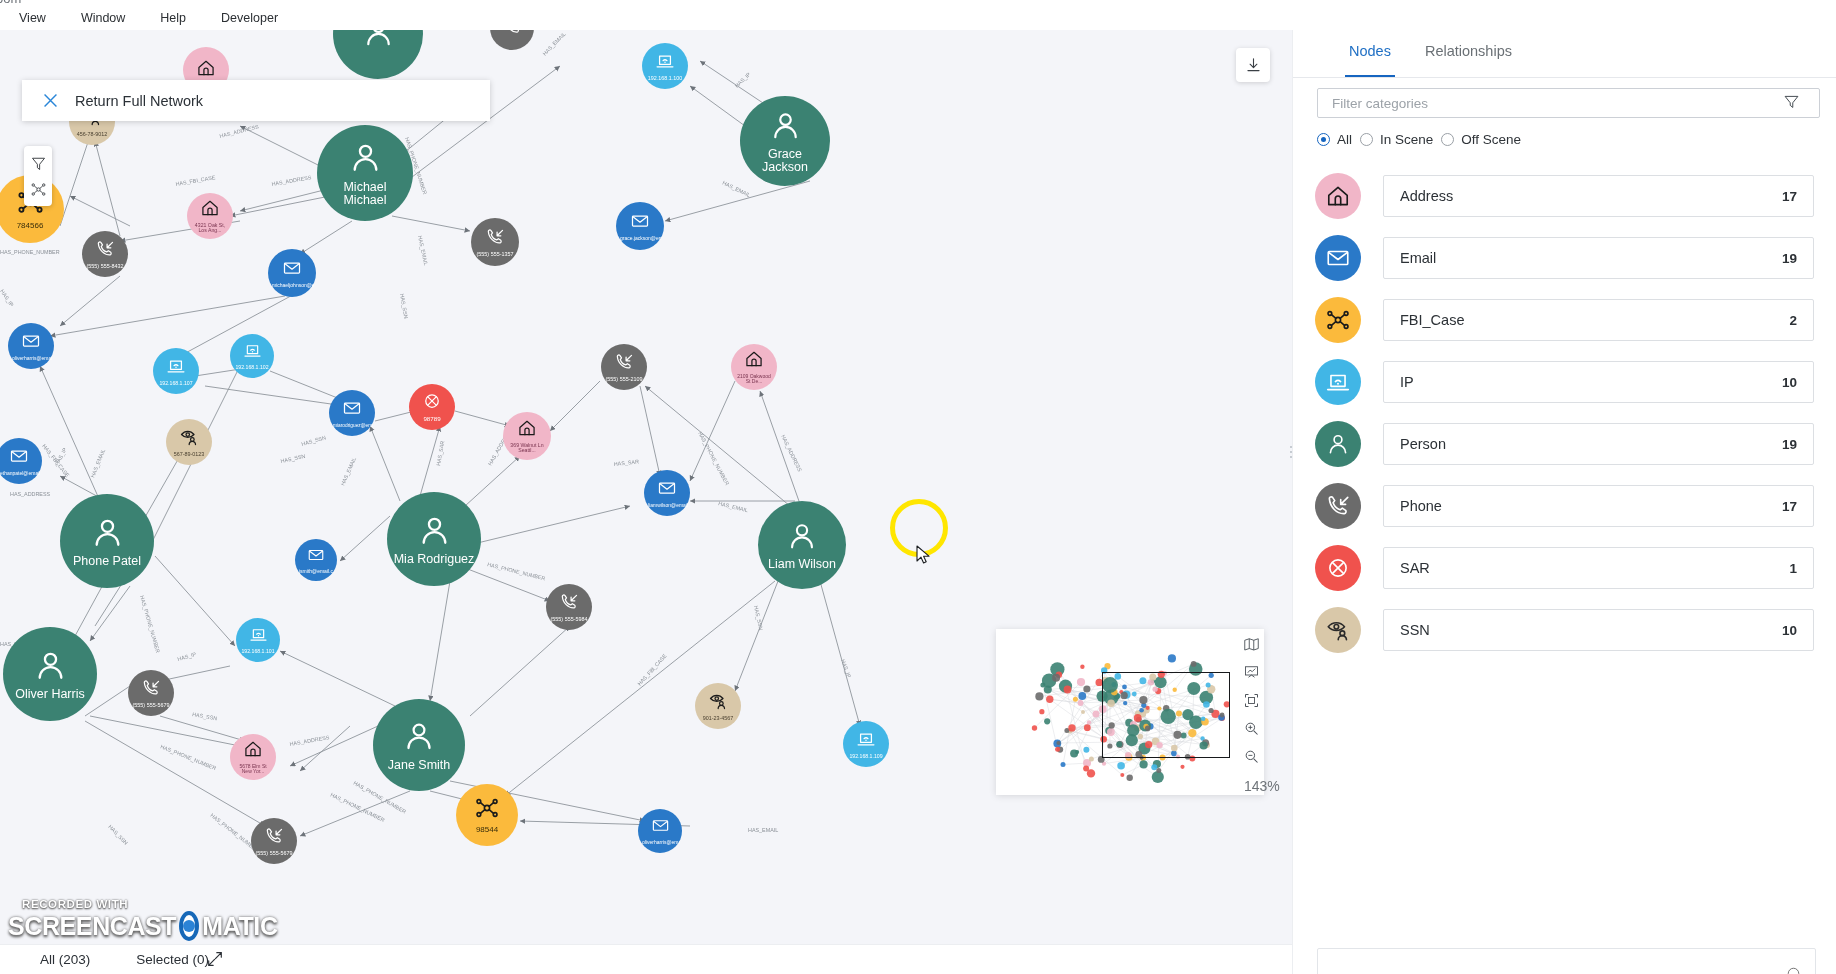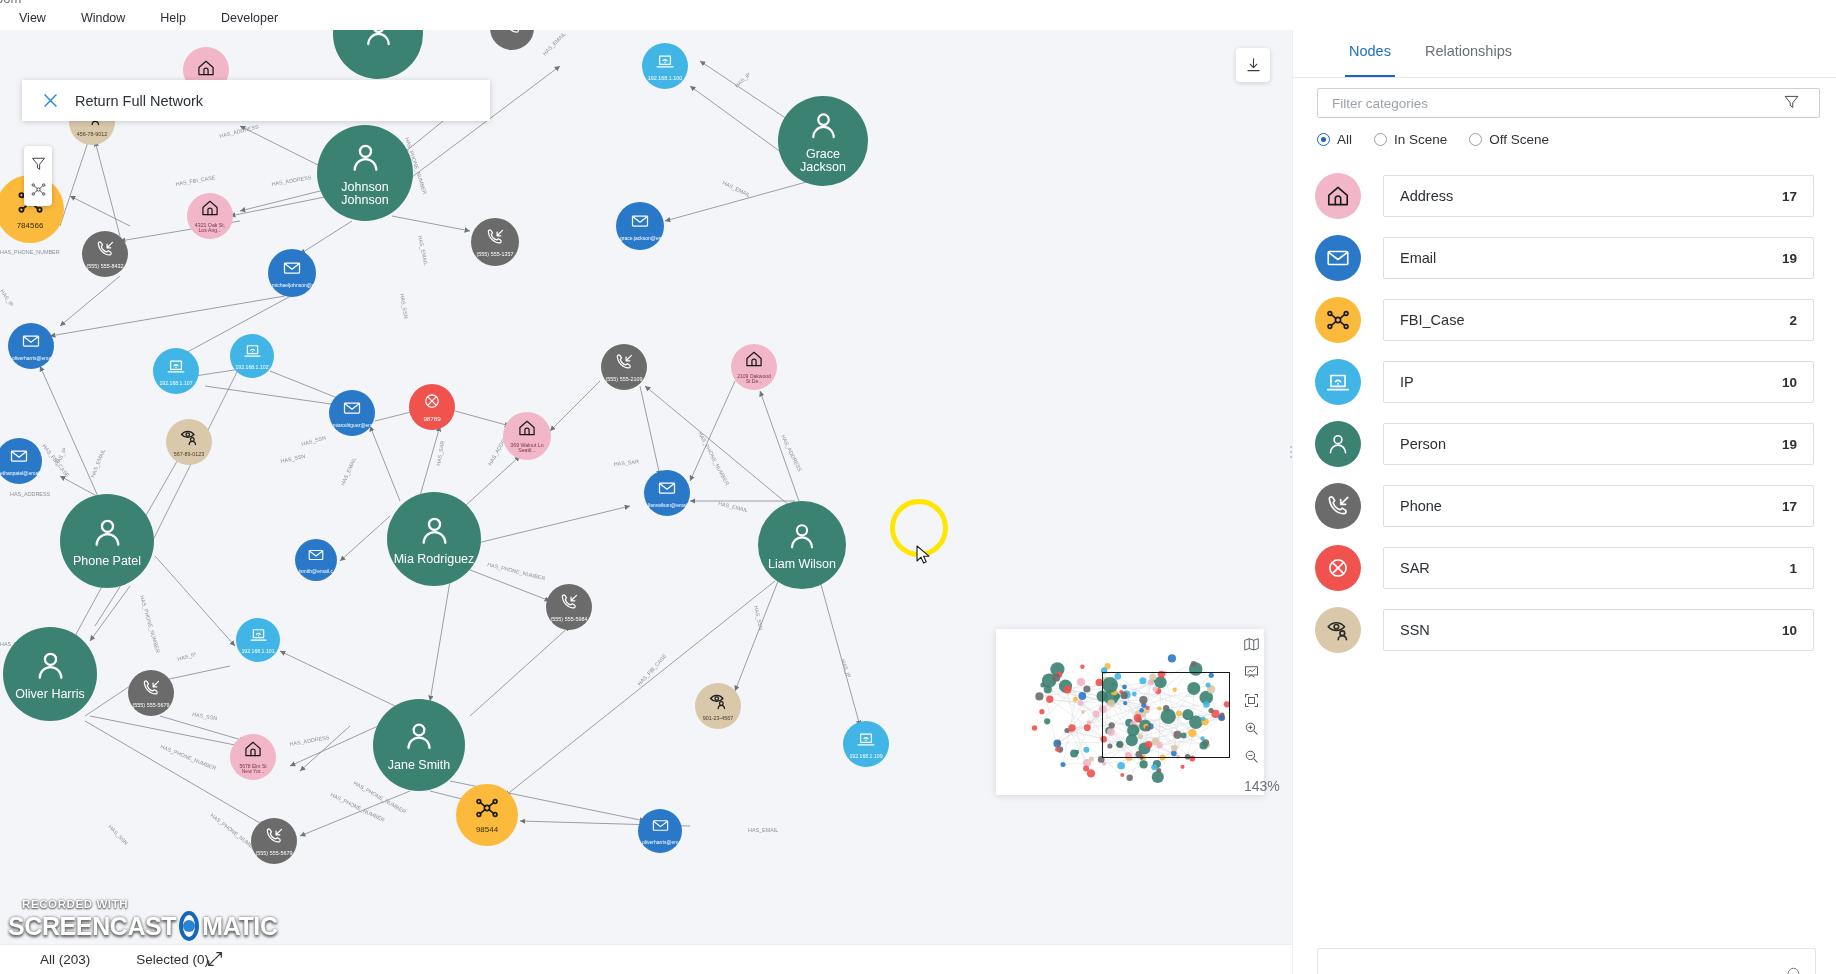--- a/index.html
+++ b/index.html
@@ -159,21 +159,21 @@
   .filterbox input {
     flex: 1; border: 0; outline: none; font-size: 13.5px; color: #33383d;
     font-family: "Liberation Sans", sans-serif; background: transparent;
   }
   .filterbox input::placeholder { color: #9ca2a8; }
 
   .radios {
     display: flex; align-items: center; gap: 8px;
     margin: 14px 0 0 24px; font-size: 13.5px; color: #2f3439;
   }
-  .radios .ritem { display: flex; align-items: center; gap: 7px; margin-right: 14px; cursor: pointer; }
+  .radios .ritem { display: flex; align-items: center; gap: 7px; cursor: pointer; }
   .rdot {
     width: 13px; height: 13px; border-radius: 50%;
     border: 1.5px solid #9aa0a6; display: inline-block; position: relative;
   }
   .rdot.on { border-color: #1665c0; }
   .rdot.on::after {
     content: ""; position: absolute; left: 2.5px; top: 2.5px;
     width: 5px; height: 5px; border-radius: 50%; background: #1665c0;
   }
 
@@ -385,21 +385,21 @@
         </div>
         <div class="node ip" style="left: 642px; top: 17px; width: 46px; height: 46px;">
           <span class="glyph"><svg width="20" height="20" viewBox="0 0 24 24">
               <path d="M5.5,6 L18.5,6 L18.5,16 L5.5,16 Z" fill="none" stroke="#ffffff" stroke-width="1.5" stroke-linecap="round" stroke-linejoin="round"></path>
               <path d="M2.5,19 L21.5,19" fill="none" stroke="#ffffff" stroke-width="1.5" stroke-linecap="round" stroke-linejoin="round"></path>
               <path d="M9.6,11.6 a3.6,3.6 0 0 1 4.8,0" fill="none" stroke="#ffffff" stroke-width="1.5" stroke-linecap="round" stroke-linejoin="round"></path>
               <circle cx="12" cy="13.6" r="0.9" fill="#ffffff"></circle>
             </svg></span>
           <span class="nlabel" style="font-size: 5.4px; max-width: 42px; overflow: hidden;">192.168.1.100</span>
         </div>
-        <div class="node person" style="left: 778px; top: 70px; width: 90px; height: 90px;">
+        <div class="node person" style="left: 740px; top: 70px; width: 90px; height: 90px;">
           <span class="glyph"><svg width="35" height="35" viewBox="0 0 24 24">
               <circle cx="12" cy="8" r="3.6" fill="none" stroke="#ffffff" stroke-width="1.5" stroke-linecap="round" stroke-linejoin="round"></circle>
               <path d="M5,20 a7,7 0 0 1 14,0" fill="none" stroke="#ffffff" stroke-width="1.5" stroke-linecap="round" stroke-linejoin="round"></path>
             </svg></span>
           <span class="nlabel" style="font-size: 12.5px; max-width: 86px; overflow: hidden;">Grace Jackson</span>
         </div>
         <div class="node ssn" style="left: 69px; top: 73px; width: 46px; height: 46px;">
           <span class="glyph"><svg width="20" height="20" viewBox="0 0 24 24">
               <path d="M3,9 C7,4 14,4 18,9 C14,13.5 7,13.5 3,9 Z" fill="none" stroke="#1b1b1b" stroke-width="1.5" stroke-linecap="round" stroke-linejoin="round"></path>
               <circle cx="10.5" cy="9" r="2.1" fill="none" stroke="#1b1b1b" stroke-width="1.5" stroke-linecap="round" stroke-linejoin="round"></circle>
@@ -424,21 +424,21 @@
               <path d="M3.5,11.5 L12,4 L20.5,11.5 L20.5,20 L3.5,20 Z" fill="none" stroke="#1b1b1b" stroke-width="1.5" stroke-linecap="round" stroke-linejoin="round"></path>
               <path d="M9.5,20 L9.5,14.5 a2.5,2.5 0 0 1 5,0 L14.5,20" fill="none" stroke="#1b1b1b" stroke-width="1.5" stroke-linecap="round" stroke-linejoin="round"></path>
             </svg></span>
           <span class="nlabel" style="font-size: 5.2px; max-width: 42px; overflow: hidden;">4321 Oak St, Los Ang...</span>
         </div>
         <div class="node person" style="left: 317px; top: 99px; width: 96px; height: 96px;">
           <span class="glyph"><svg width="37" height="37" viewBox="0 0 24 24">
               <circle cx="12" cy="8" r="3.6" fill="none" stroke="#ffffff" stroke-width="1.5" stroke-linecap="round" stroke-linejoin="round"></circle>
               <path d="M5,20 a7,7 0 0 1 14,0" fill="none" stroke="#ffffff" stroke-width="1.5" stroke-linecap="round" stroke-linejoin="round"></path>
             </svg></span>
-          <span class="nlabel" style="font-size: 12.5px; max-width: 92px; overflow: hidden;">Johnson Johnson</span>
+          <span class="nlabel" style="font-size: 12.5px; max-width: 92px; overflow: hidden;">Michael Michael</span>
         </div>
         <div class="node phone" style="left: 471px; top: 192px; width: 48px; height: 48px;">
           <span class="glyph"><svg width="20" height="20" viewBox="0 0 24 24">
               <path d="M4,5 C4,4 6,3 7,4 L9,7 L7.5,9 C8.5,12 11,14.5 14,15.5 L16,14 L19,16 C20,17 19,19 18,19 C11,19.5 4.5,13 4,5 Z" fill="none" stroke="#ffffff" stroke-width="1.5" stroke-linecap="round" stroke-linejoin="round"></path>
               <path d="M21,4 L14.5,10.5 M14.5,6 L14.5,10.5 L19,10.5" fill="none" stroke="#ffffff" stroke-width="1.5" stroke-linecap="round" stroke-linejoin="round"></path>
             </svg></span>
           <span class="nlabel" style="font-size: 5.4px; max-width: 44px; overflow: hidden;">(555) 555-1357</span>
         </div>
         <div class="node email" style="left: 616px; top: 176px; width: 48px; height: 48px;">
           <span class="glyph"><svg width="20" height="20" viewBox="0 0 24 24">

